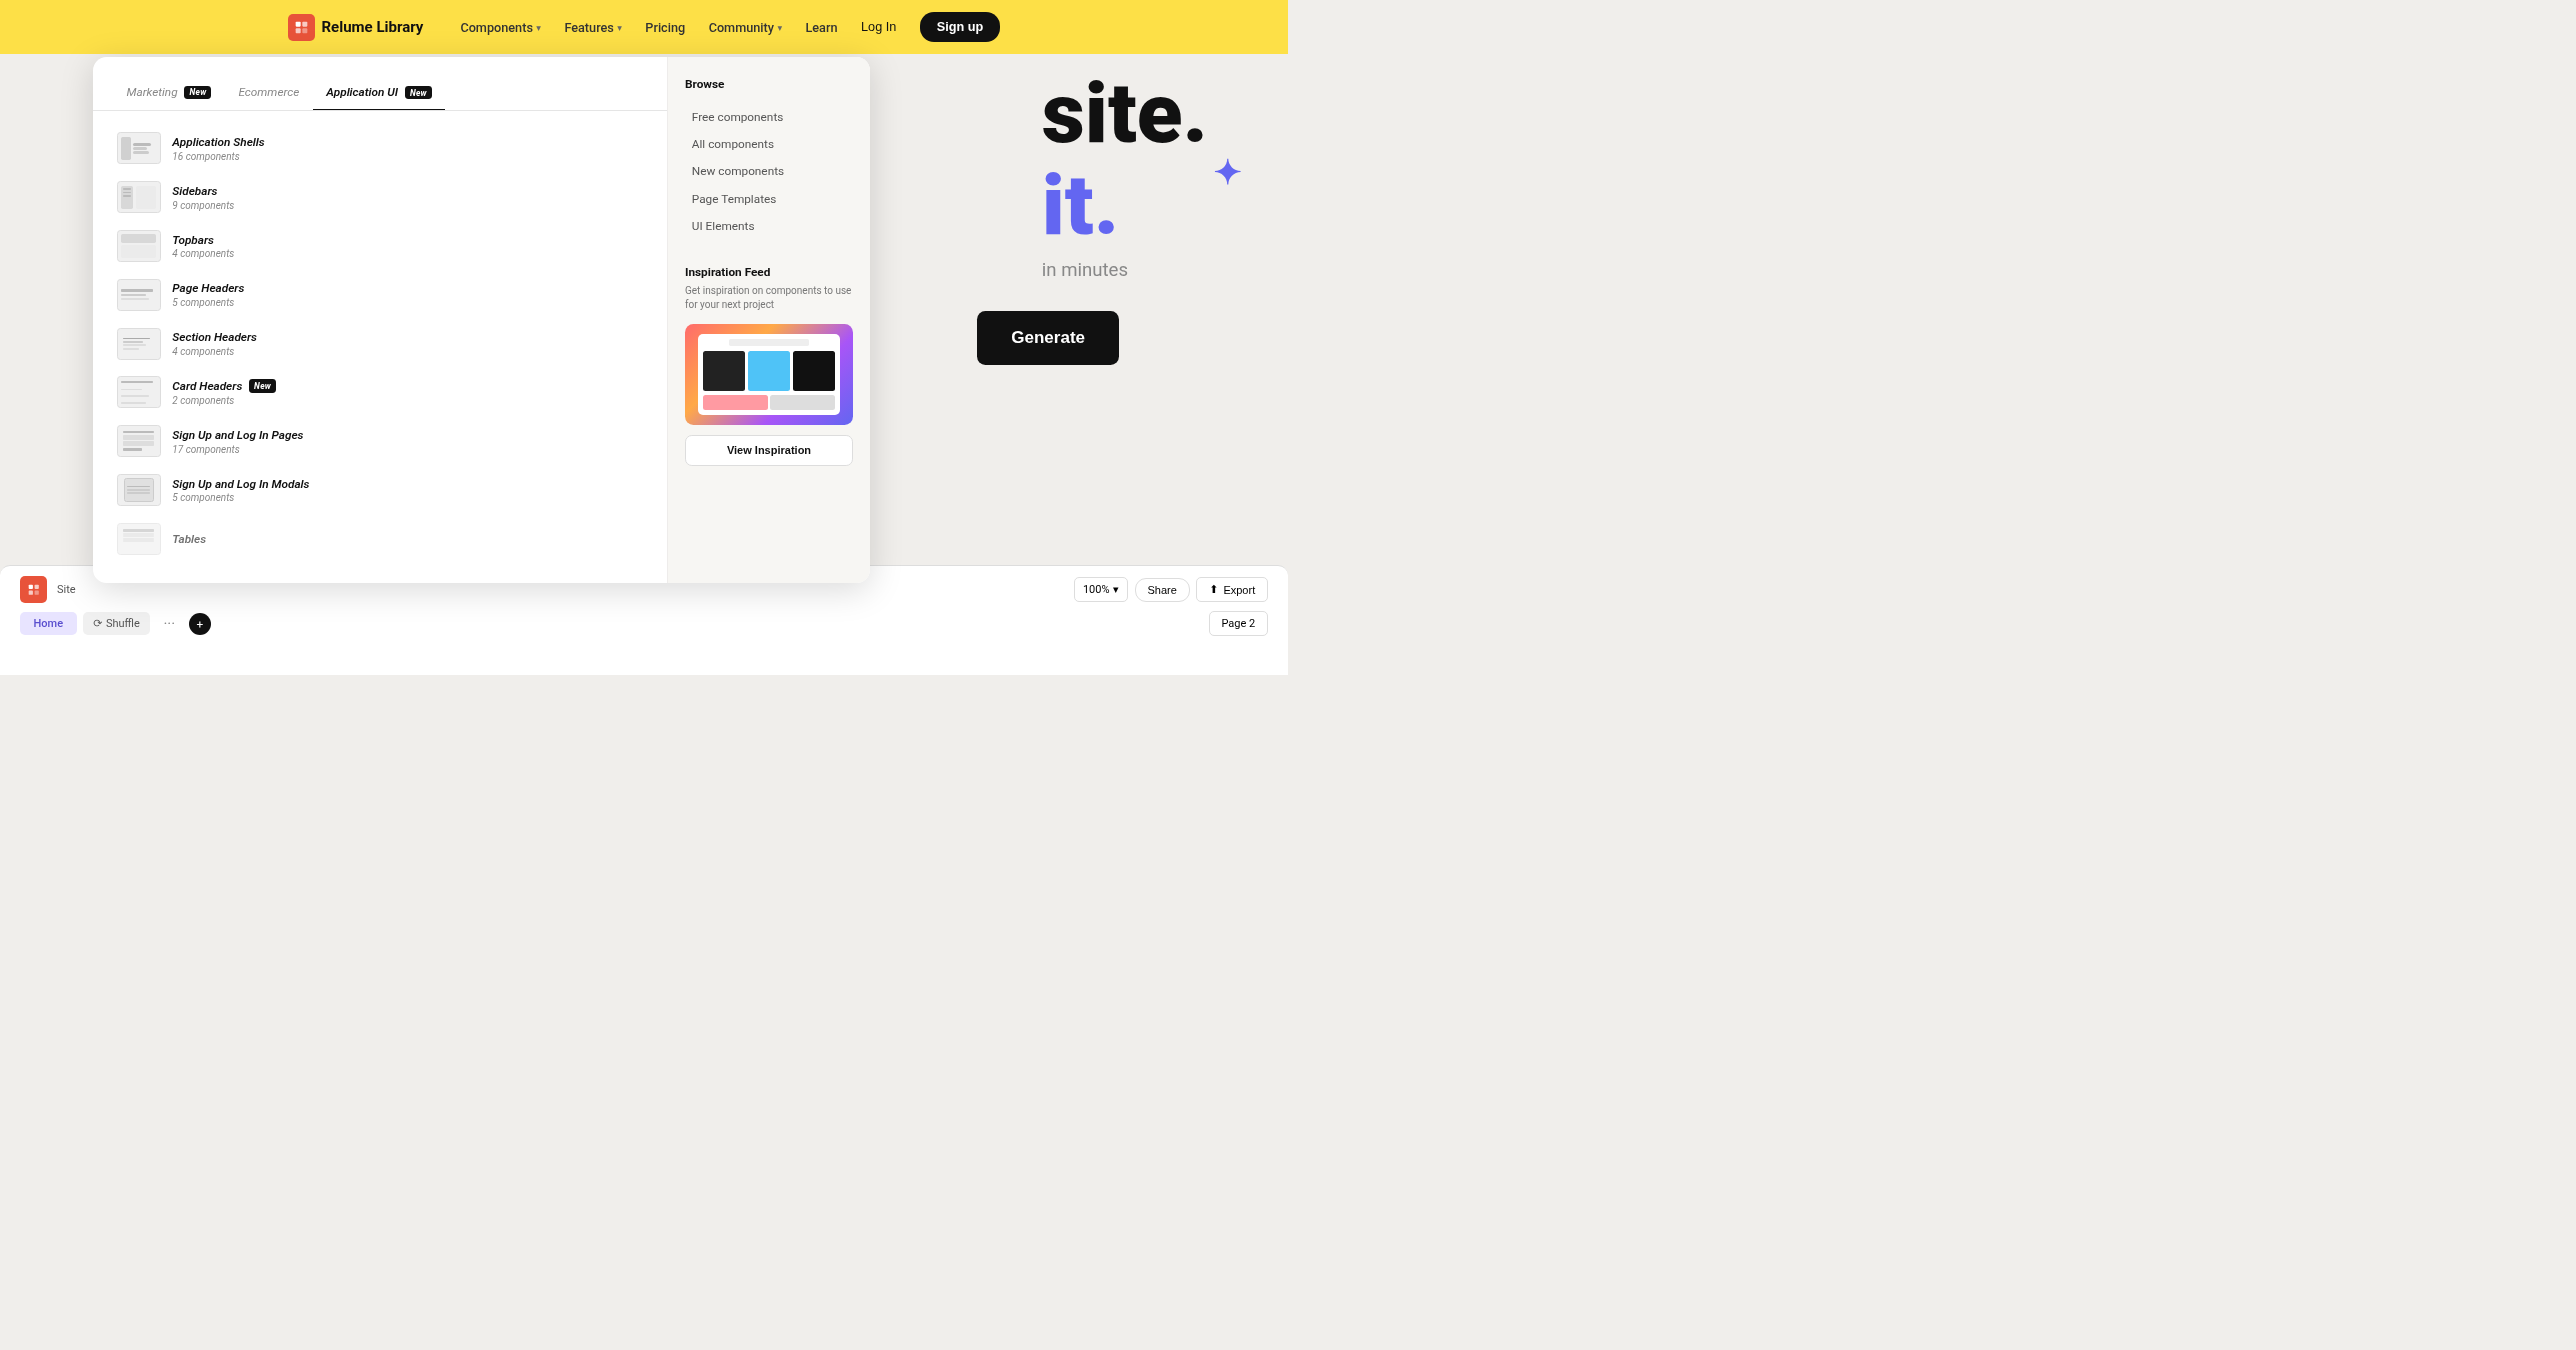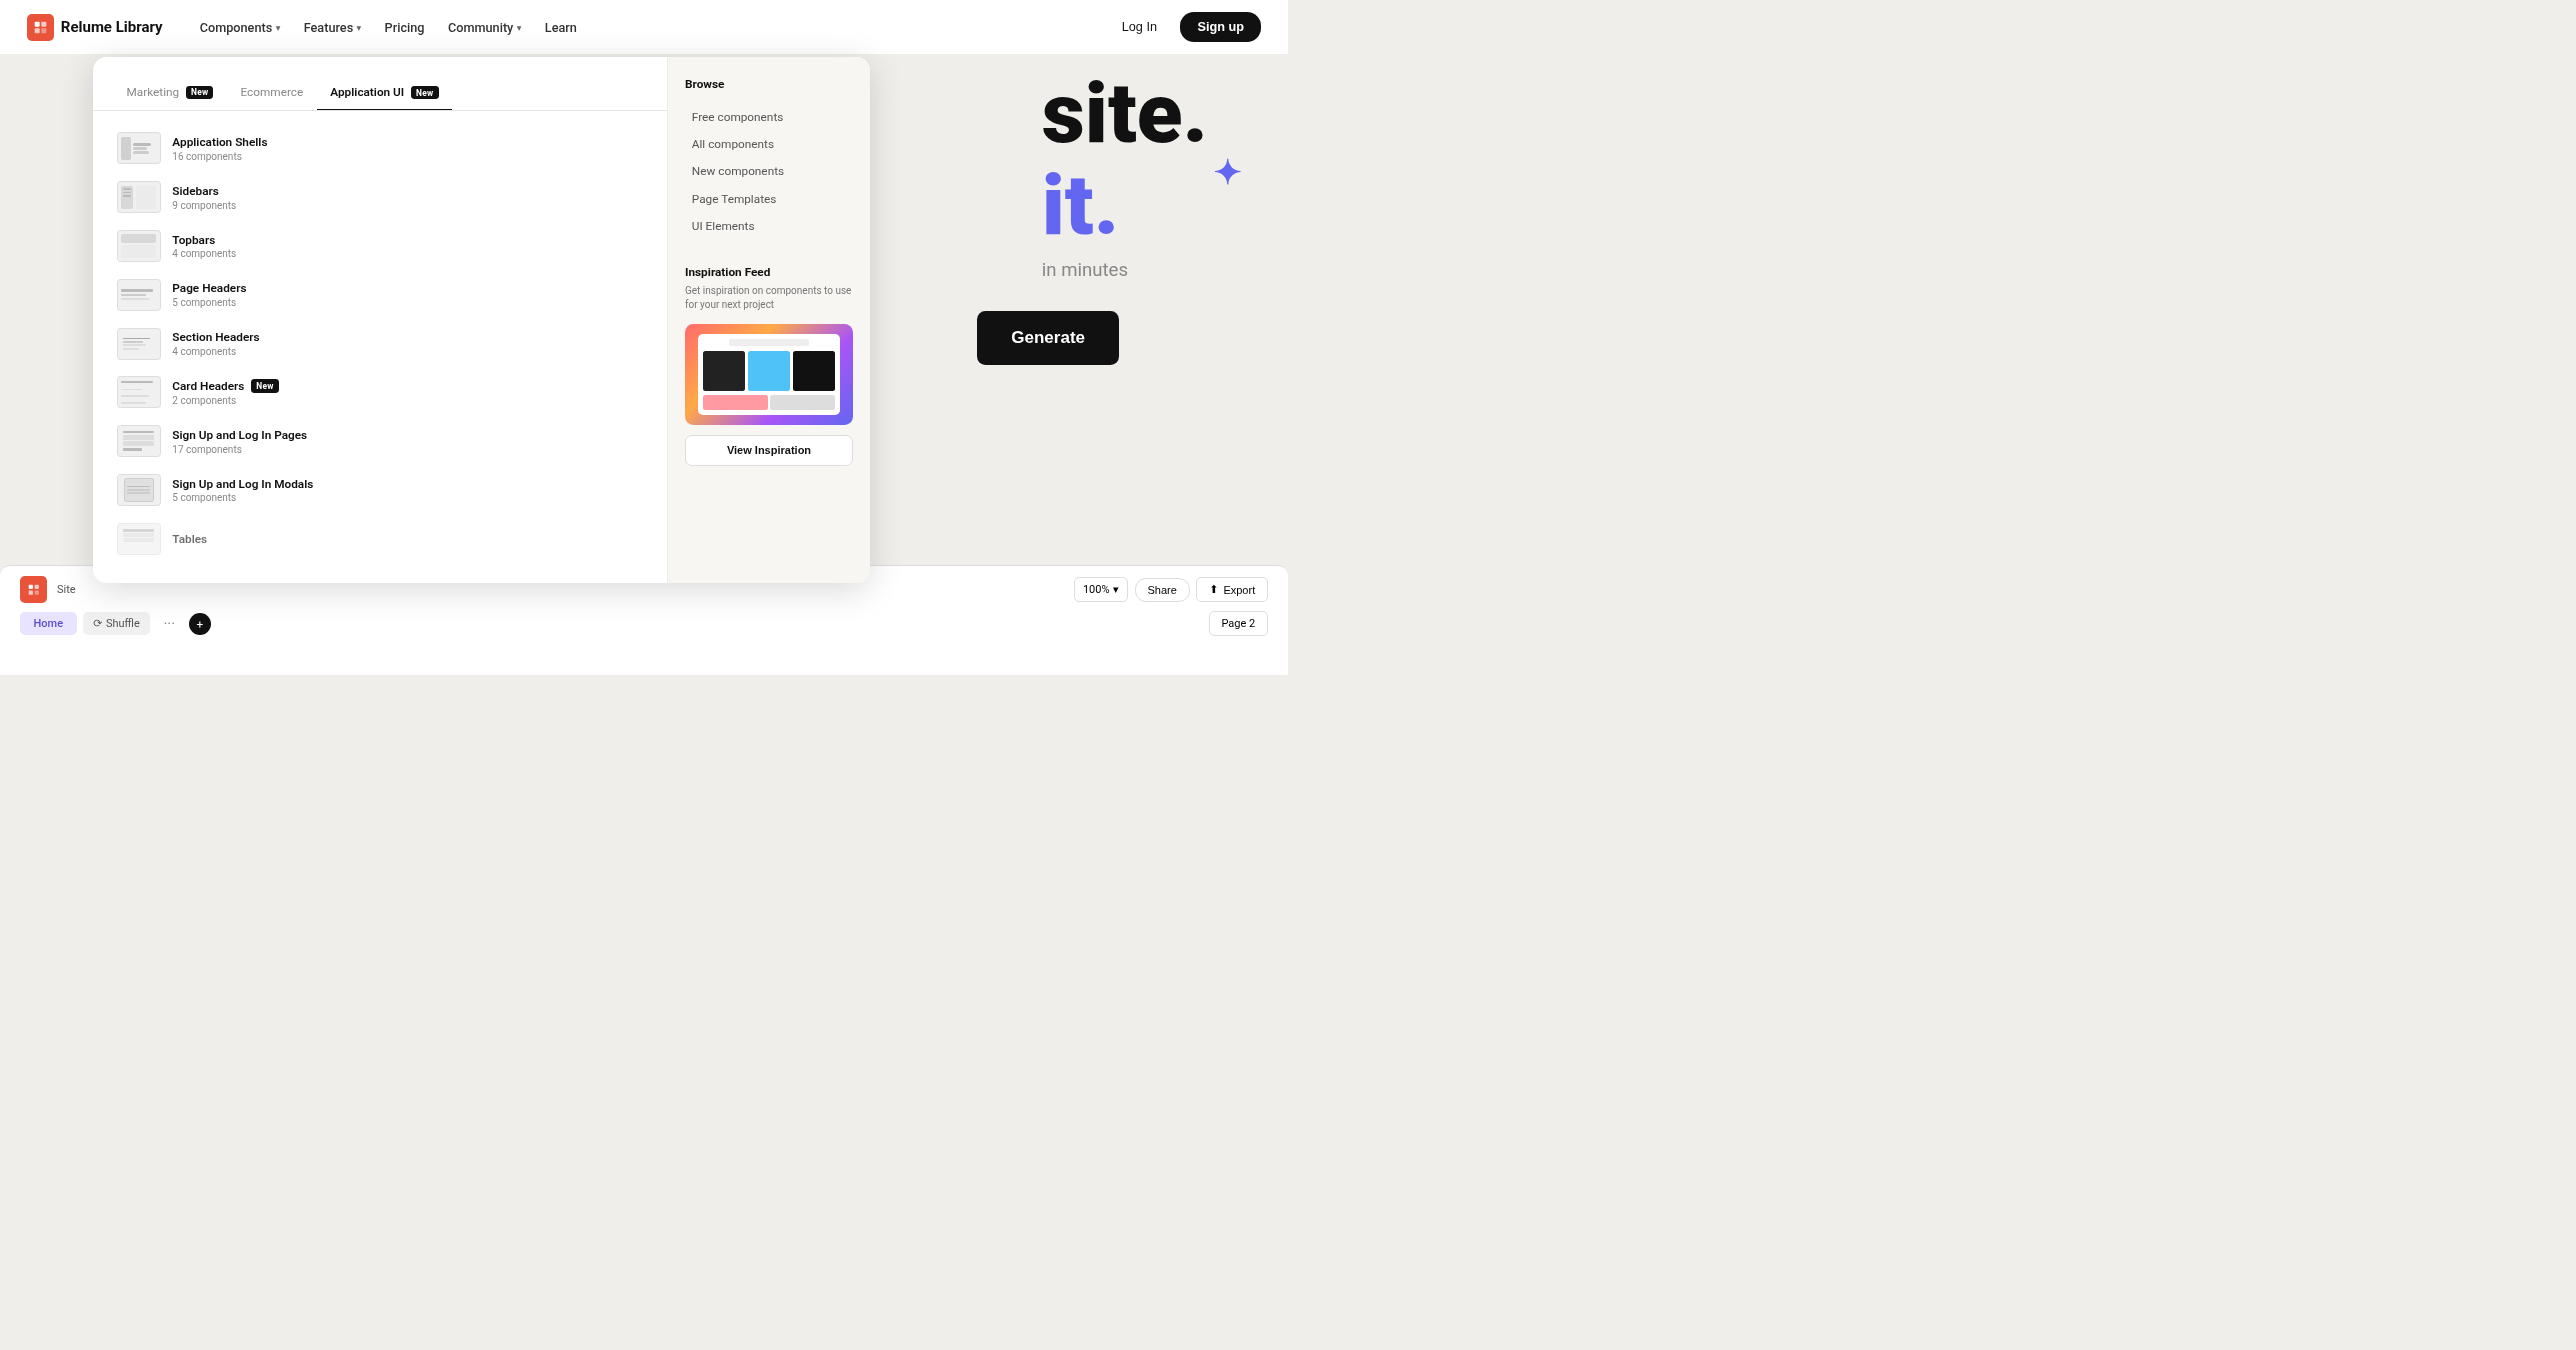--- a/index.html
+++ b/index.html
@@ -9,24 +9,24 @@
       width: 1288px;
       min-height: 675px;
       overflow: hidden;
       position: relative;
     }
 
     
     .navbar {
       display: flex;
       align-items: center;
-      justify-content: space-between;
+      justify-content: center;
       padding: 13px 27px;
       height: 54px;
-      background: #ffffff;
+      background: #fde047;
       position: relative;
       z-index: 100;
     }
     .navbar-left {
       display: flex;
       align-items: center;
       gap: 27px;
     }
     .logo {
       display: flex;
@@ -104,20 +104,21 @@
       box-shadow: 0 6.8px 34px rgba(0,0,0,0.15);
       z-index: 200;
       display: flex;
       overflow: hidden;
     }
 
     
     .mega-left {
       flex: 1;
       padding: 20px 0;
+      font-style: italic;
     }
     .tabs-header {
       display: flex;
       align-items: center;
       gap: 0;
       padding: 0 20px;
       border-bottom: 0.8px solid #e5e5e5;
       margin-bottom: 13.5px;
     }
     .tab {

